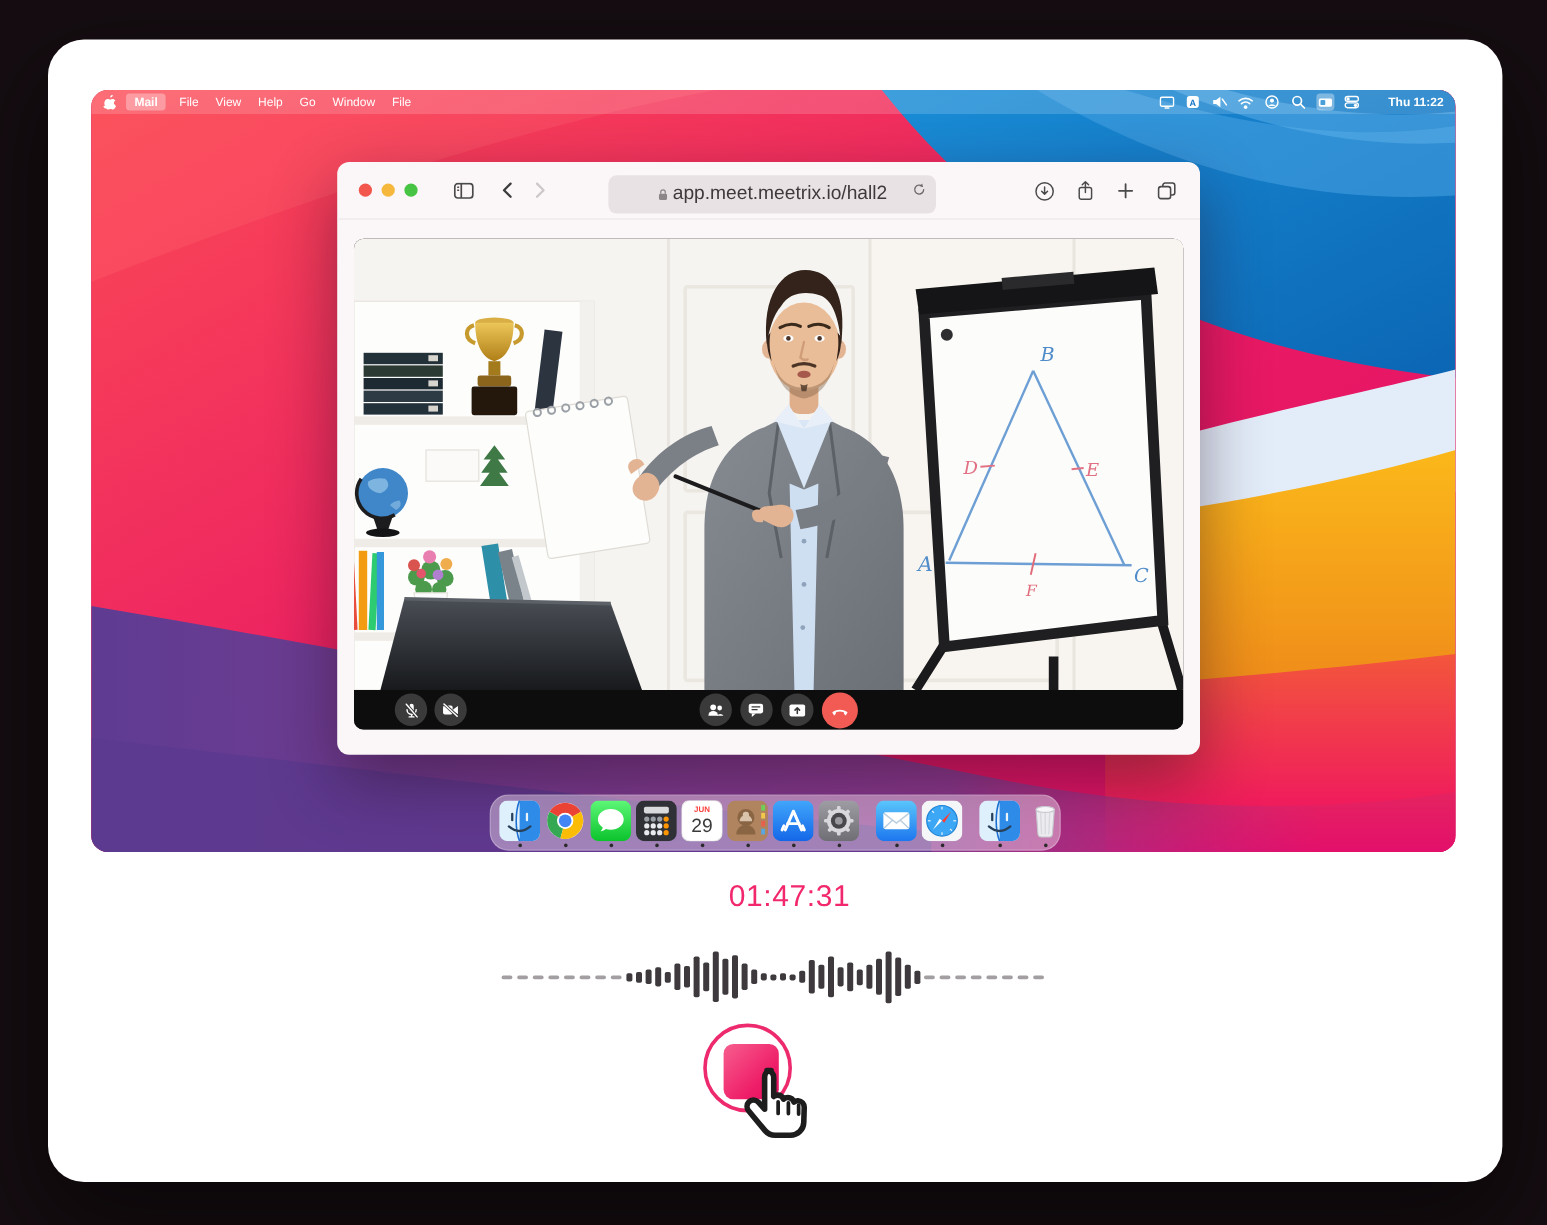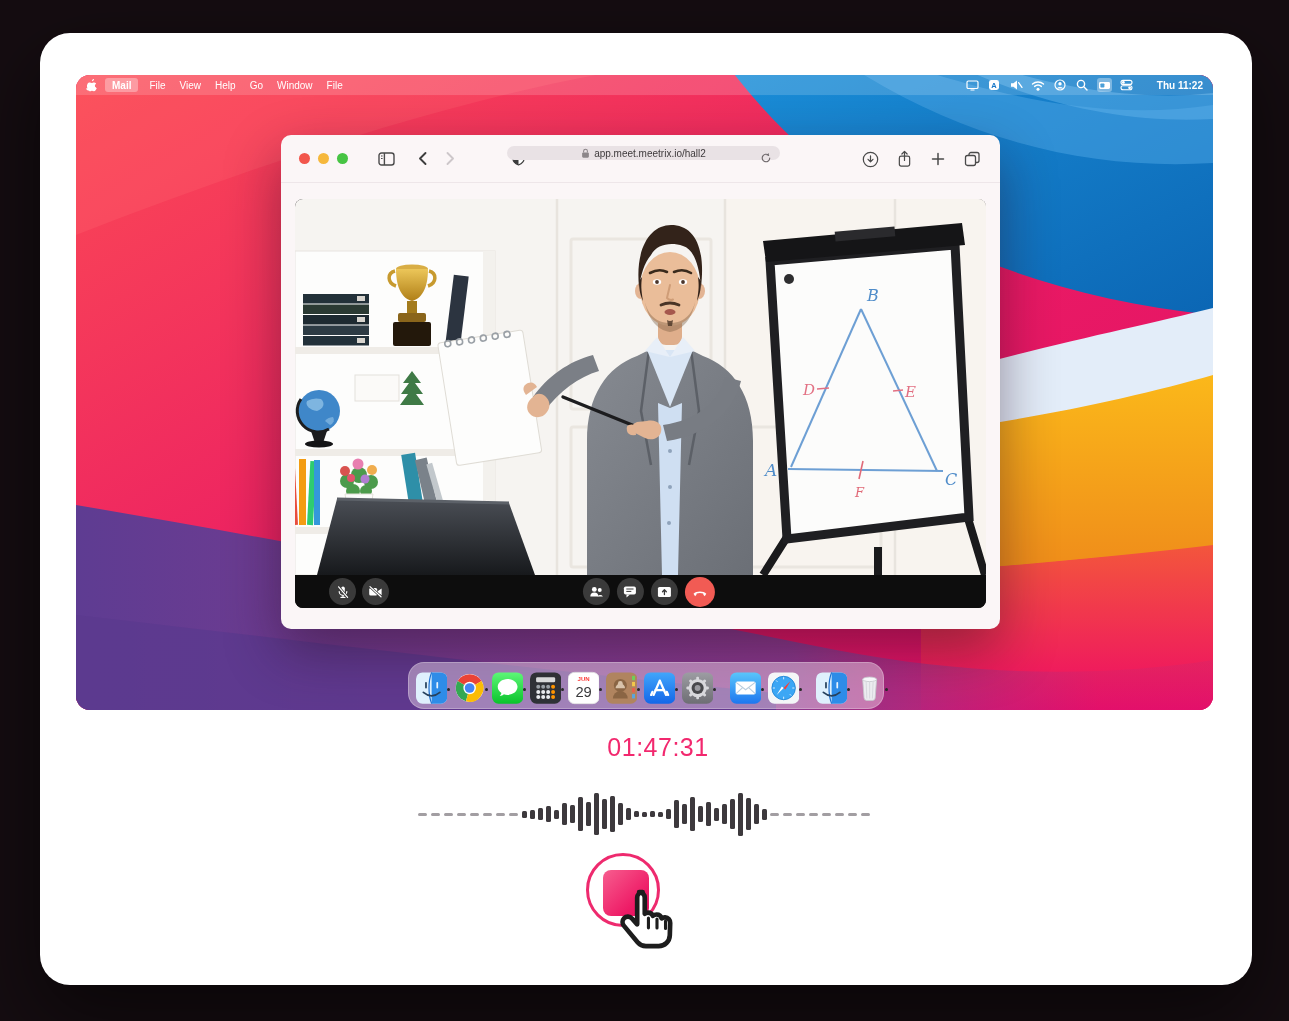--- a/index.html
+++ b/index.html
@@ -29,43 +29,43 @@
 
   
   .window { position:absolute; left:205px; top:60px; width:719px; height:494px;
             background:#fbf6f7; border-radius:10px; box-shadow:0 22px 55px rgba(40,10,30,.45);
             z-index:4; }
   .toolbar { position:absolute; left:0; top:0; width:100%; height:48px;
              display:flex; align-items:center; padding:0 18px;
              border-bottom:1px solid #eee6e9; }
   .tl { width:11px; height:11px; border-radius:50%; margin-right:8px; }
   .tb-ic { display:flex; align-items:center; justify-content:center; width:24px; height:24px; margin:0 2px; }
-  .urlbar { position:absolute; left:226px; top:11px; width:273px; height:14px;
+  .urlbar { position:absolute; left:226px; top:11px; width:273px; height:32px;
             background:#e9e2e5; border-radius:7px; display:flex; align-items:center;
-            justify-content:center; gap:4px; font-size:10px; color:#3e3a3c; }
+            justify-content:center; gap:4px; font-size:16px; color:#3e3a3c; }
   .url-reload { position:absolute; right:8px; top:5px; }
   .tb-right { position:absolute; right:14px; top:12px; display:flex; gap:6px; }
 
   .video { position:absolute; left:14px; top:64px; width:691px; height:409px;
            border-radius:8px; overflow:hidden; background:#0d0d0d; }
   .photo { display:block; width:691px; height:376px; }
   .vbar { position:absolute; left:0; bottom:0; width:100%; height:33px; background:#0d0d0d;
           display:flex; align-items:center; }
   .vc-left { display:flex; gap:6px; margin-left:34px; }
   .vc-center { position:absolute; left:50%; transform:translateX(-44%); display:flex; gap:7px; align-items:center; }
   .vc-btn { width:27px; height:27px; border-radius:50%; background:#3a3a3a;
             display:flex; align-items:center; justify-content:center; }
   .vc-btn.end { width:30px; height:30px; }
 
   
   .dock { position:absolute; left:332px; top:587px; width:476px; height:47px;
           background:rgba(250,230,243,.42); border:1px solid rgba(255,255,255,.25);
           border-radius:16px; display:flex; align-items:flex-start; padding:4px 7px 0 7px;
           gap:4px; z-index:5; }
-  .dock-ic { width:34px; height:42px; position:relative; display:flex; flex-direction:row; align-items:center; }
+  .dock-ic { width:34px; height:42px; position:relative; display:flex; flex-direction:column; align-items:center; }
   .dock-ic svg { width:34px; height:34px; display:block; }
   .dock-dot { width:3px; height:3px; border-radius:50%; background:#2a2a2a; margin-top:2px; }
   .dock-sep { width:1px; height:36px; background:rgba(60,20,50,.25); margin:1px 3px 0 3px; }
 
   
   .timer { position:absolute; left:0; top:700px; width:100%; text-align:center;
            font-size:25px; letter-spacing:.5px;padding-left:24px; }
   .wave { position:absolute; left:0; top:756px; width:100%; height:50px;
           display:flex; align-items:center; justify-content:center; }
   .wv-dash { width:9px; height:3px; border-radius:2px; background:#a29ea2; margin-right:4px; flex:none; }

